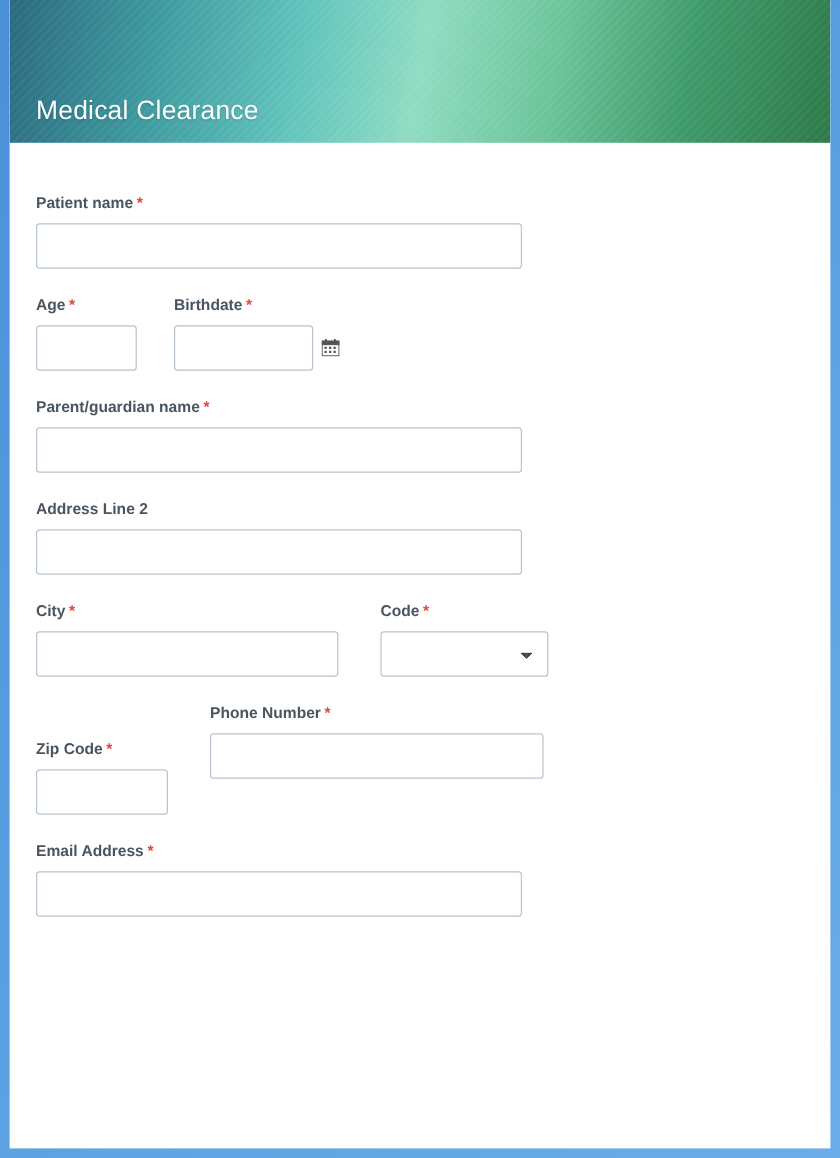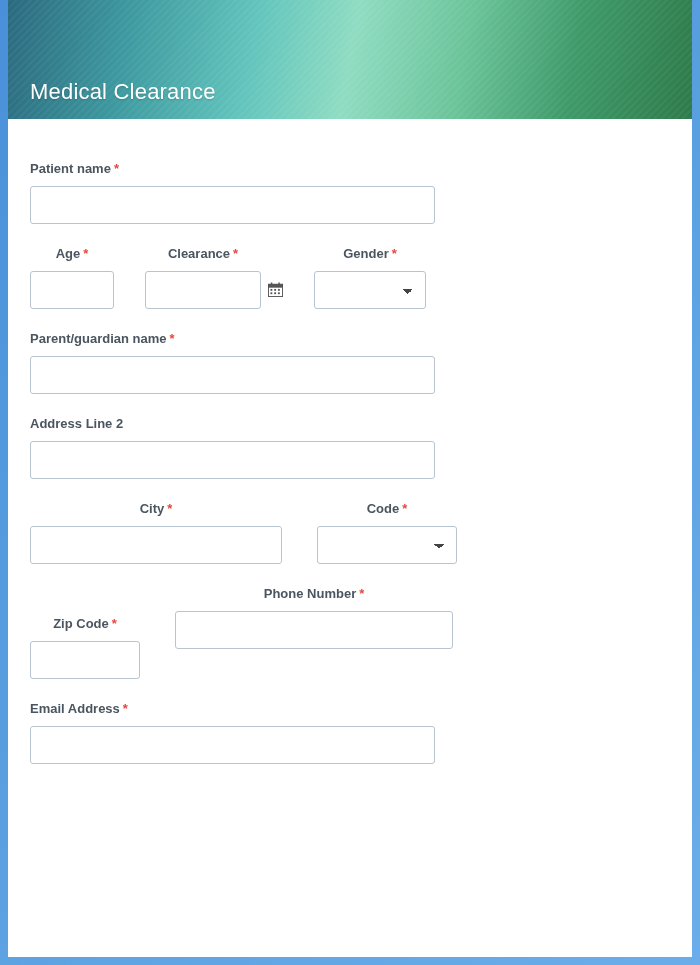--- a/index.html
+++ b/index.html
@@ -96,21 +96,21 @@
   }
   .date-wrap { position: relative; display: inline-block; }
   .cal-icon {
     position: absolute;
     right: -22px;
     top: 11px;
     width: 15px;
     height: 15px;
     cursor: pointer;
   }
-  .col { display: flex; flex-direction: column; align-items: center; }
+  .col { display: flex; flex-direction: column; }
   .gap-age { margin-right: 31px; }
   .gap-date { margin-right: 53px; }
   .gap-city { margin-right: 35px; }
   .gap-zip { margin-right: 35px; margin-top: 30px; }
 </style>
 </head>
 <body>
 
 <div id="page">
   <div class="form-card">
@@ -131,49 +131,41 @@
       <div class="field-block row">
         <div class="col gap-age">
           <div class="label">
             <span>Age</span><span class="req">*</span>
           </div>
           <input class="input w-age" type="text" value="" style="">
         </div>
 
         <div class="col gap-date">
           <div class="label">
-            <span>Clearance</span><span class="req">*</span>
+            <span>Birthdate</span><span class="req">*</span>
           </div>
           <div class="date-wrap">
             <input class="input w-date" type="text" value="" style="">
             <span class="cal-icon">
               <svg width="15" height="15" viewBox="0 0 16 16" xmlns="http://www.w3.org/2000/svg">
                 <rect x="0.5" y="2.5" width="15" height="13" fill="none" stroke="#555" stroke-width="1"></rect>
                 <rect x="0.5" y="2.5" width="15" height="3" fill="#555" stroke="#555" stroke-width="1"></rect>
                 <rect x="3" y="0.5" width="1.6" height="3" fill="#555"></rect>
                 <rect x="11" y="0.5" width="1.6" height="3" fill="#555"></rect>
                 <rect x="2.6" y="7.4" width="2" height="2" fill="#555"></rect>
                 <rect x="6.6" y="7.4" width="2" height="2" fill="#555"></rect>
                 <rect x="10.6" y="7.4" width="2" height="2" fill="#555"></rect>
                 <rect x="2.6" y="11" width="2" height="2" fill="#555"></rect>
                 <rect x="6.6" y="11" width="2" height="2" fill="#555"></rect>
                 <rect x="10.6" y="11" width="2" height="2" fill="#555"></rect>
               </svg>
             </span>
           </div>
         </div>
 
-        <div class="col">
-          <div class="label">
-            <span>Gender</span><span class="req">*</span>
-          </div>
-          <select class="input w-gender">
-            <option></option>
-          </select>
-        </div>
       </div>
 
       <div class="field-block">
         <div class="label">
           <span>Parent/guardian name</span><span class="req">*</span>
         </div>
         <input class="input w-full" type="text" value="" style="">
       </div>
 
 

